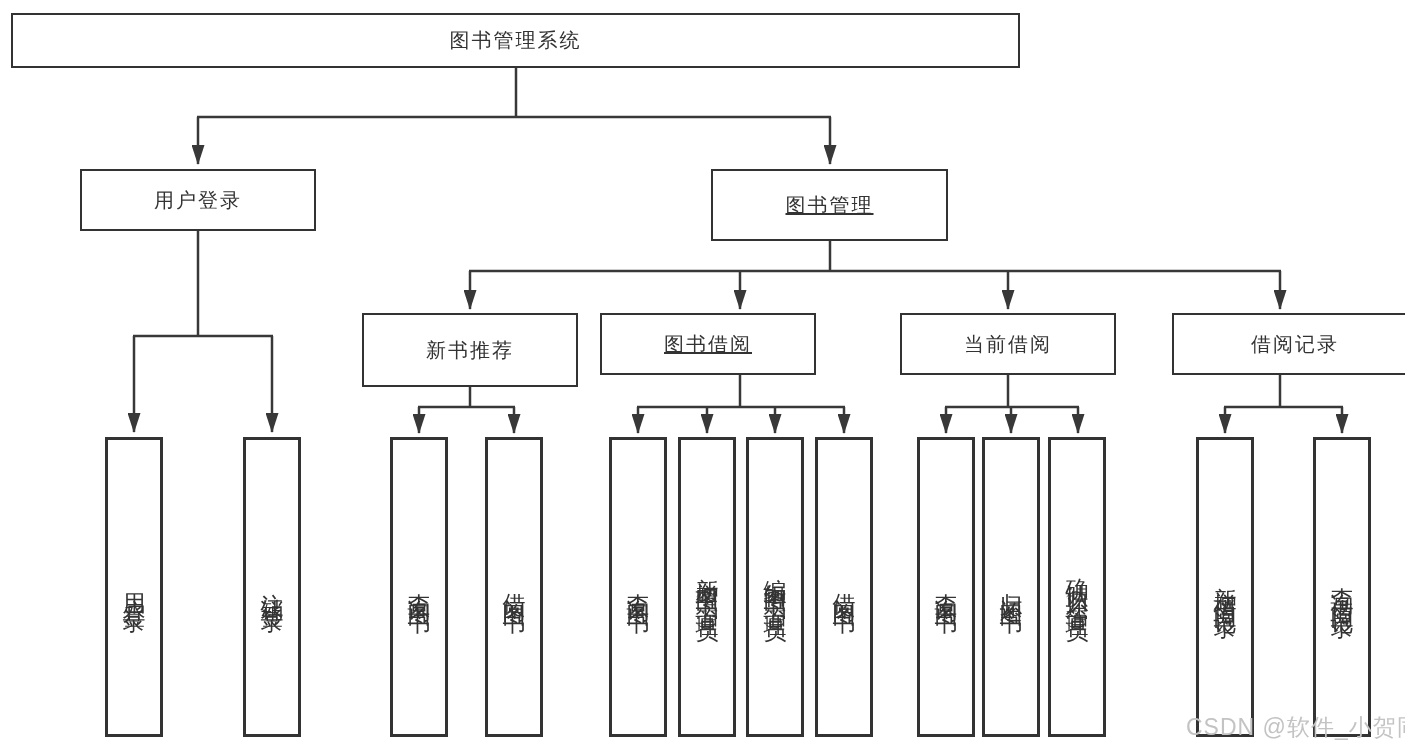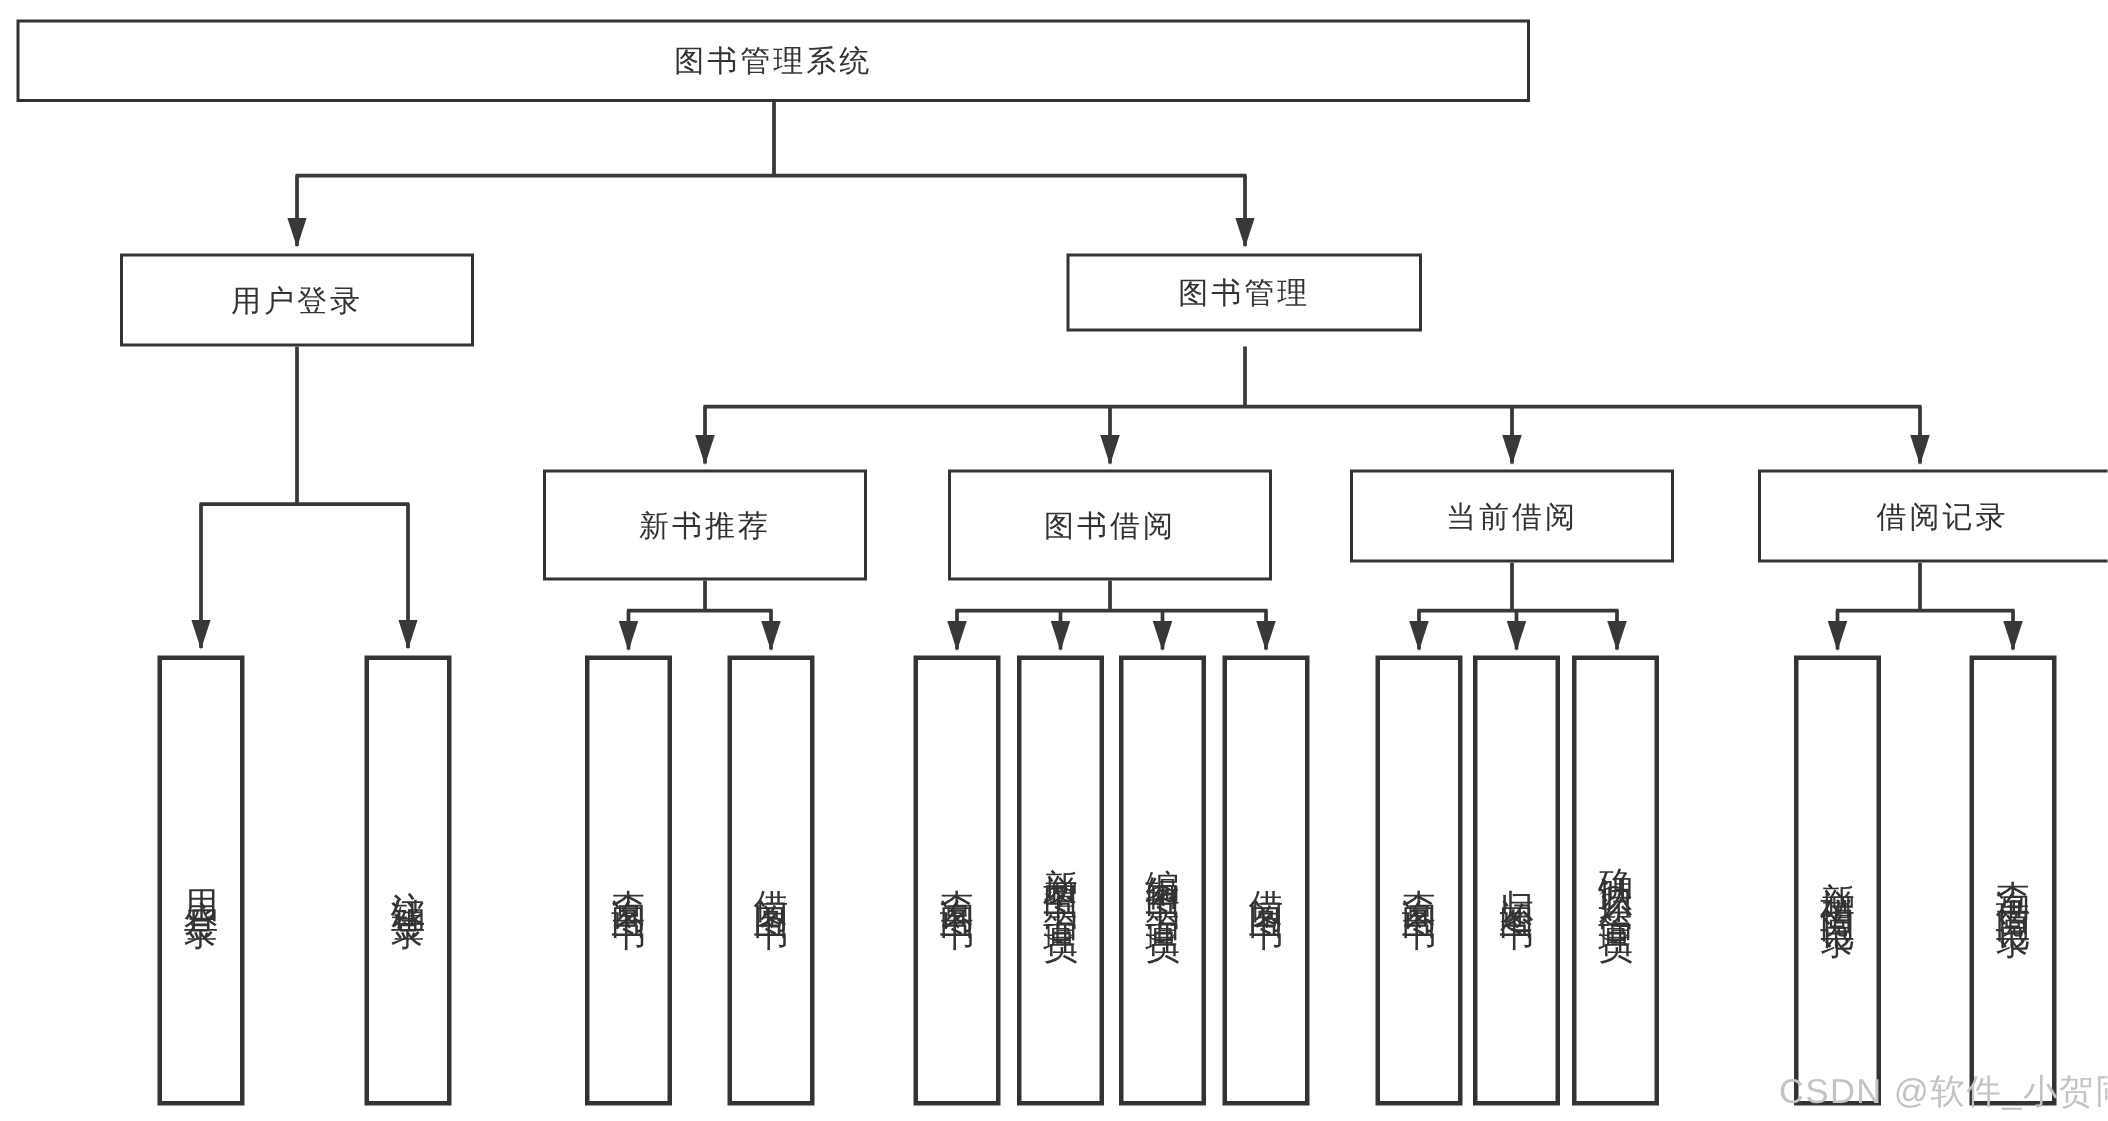--- a/index.html
+++ b/index.html
@@ -128,24 +128,24 @@
       <line x1="1280" y1="375" x2="1280" y2="408"></line>
       <line x1="1224" y1="407" x2="1343" y2="407"></line>
       <line x1="1225" y1="407" x2="1225" y2="433" marker-end="url(#arrow)"></line>
       <line x1="1342" y1="407" x2="1342" y2="433" marker-end="url(#arrow)"></line>
     </g>
   </svg>
 
   <div class="box h root" style="left:11px; top:13px; width:1009px; height:55px;">图书管理系统</div>
 
   <div class="box h" style="left:80px; top:169px; width:236px; height:62px;">用户登录</div>
-  <div class="box h" style="left:711px; top:169px; width:237px; height:52px;">图书管理</div>
+  <div class="box h" style="left:711px; top:169px; width:237px; height:72px;text-decoration:underline;">图书管理</div>
 
   <div class="box h" style="left:362px; top:313px; width:216px; height:74px;">新书推荐</div>
-  <div class="box h" style="left:632px; top:313px; width:216px; height:74px;">图书借阅</div>
+  <div class="box h" style="left:600px; top:313px; width:216px; height:62px;text-decoration:underline;">图书借阅</div>
   <div class="box h" style="left:900px; top:313px; width:216px; height:62px;font-family:Liberation Mono, monospace;">当前借阅</div>
   <div class="box h" style="left:1172px; top:313px; width:246px; height:62px;">借阅记录</div>
 
   <div class="box v" style="left:105px; top:437px; width:58px; height:300px;">用户登录</div>
   <div class="box v" style="left:243px; top:437px; width:58px; height:300px;">注销登录</div>
 
   <div class="box v" style="left:390px; top:437px; width:58px; height:300px;">查询图书</div>
   <div class="box v" style="left:485px; top:437px; width:58px; height:300px;">借阅图书</div>
 
   <div class="box v" style="left:609px; top:437px; width:58px; height:300px;">查询图书</div>

